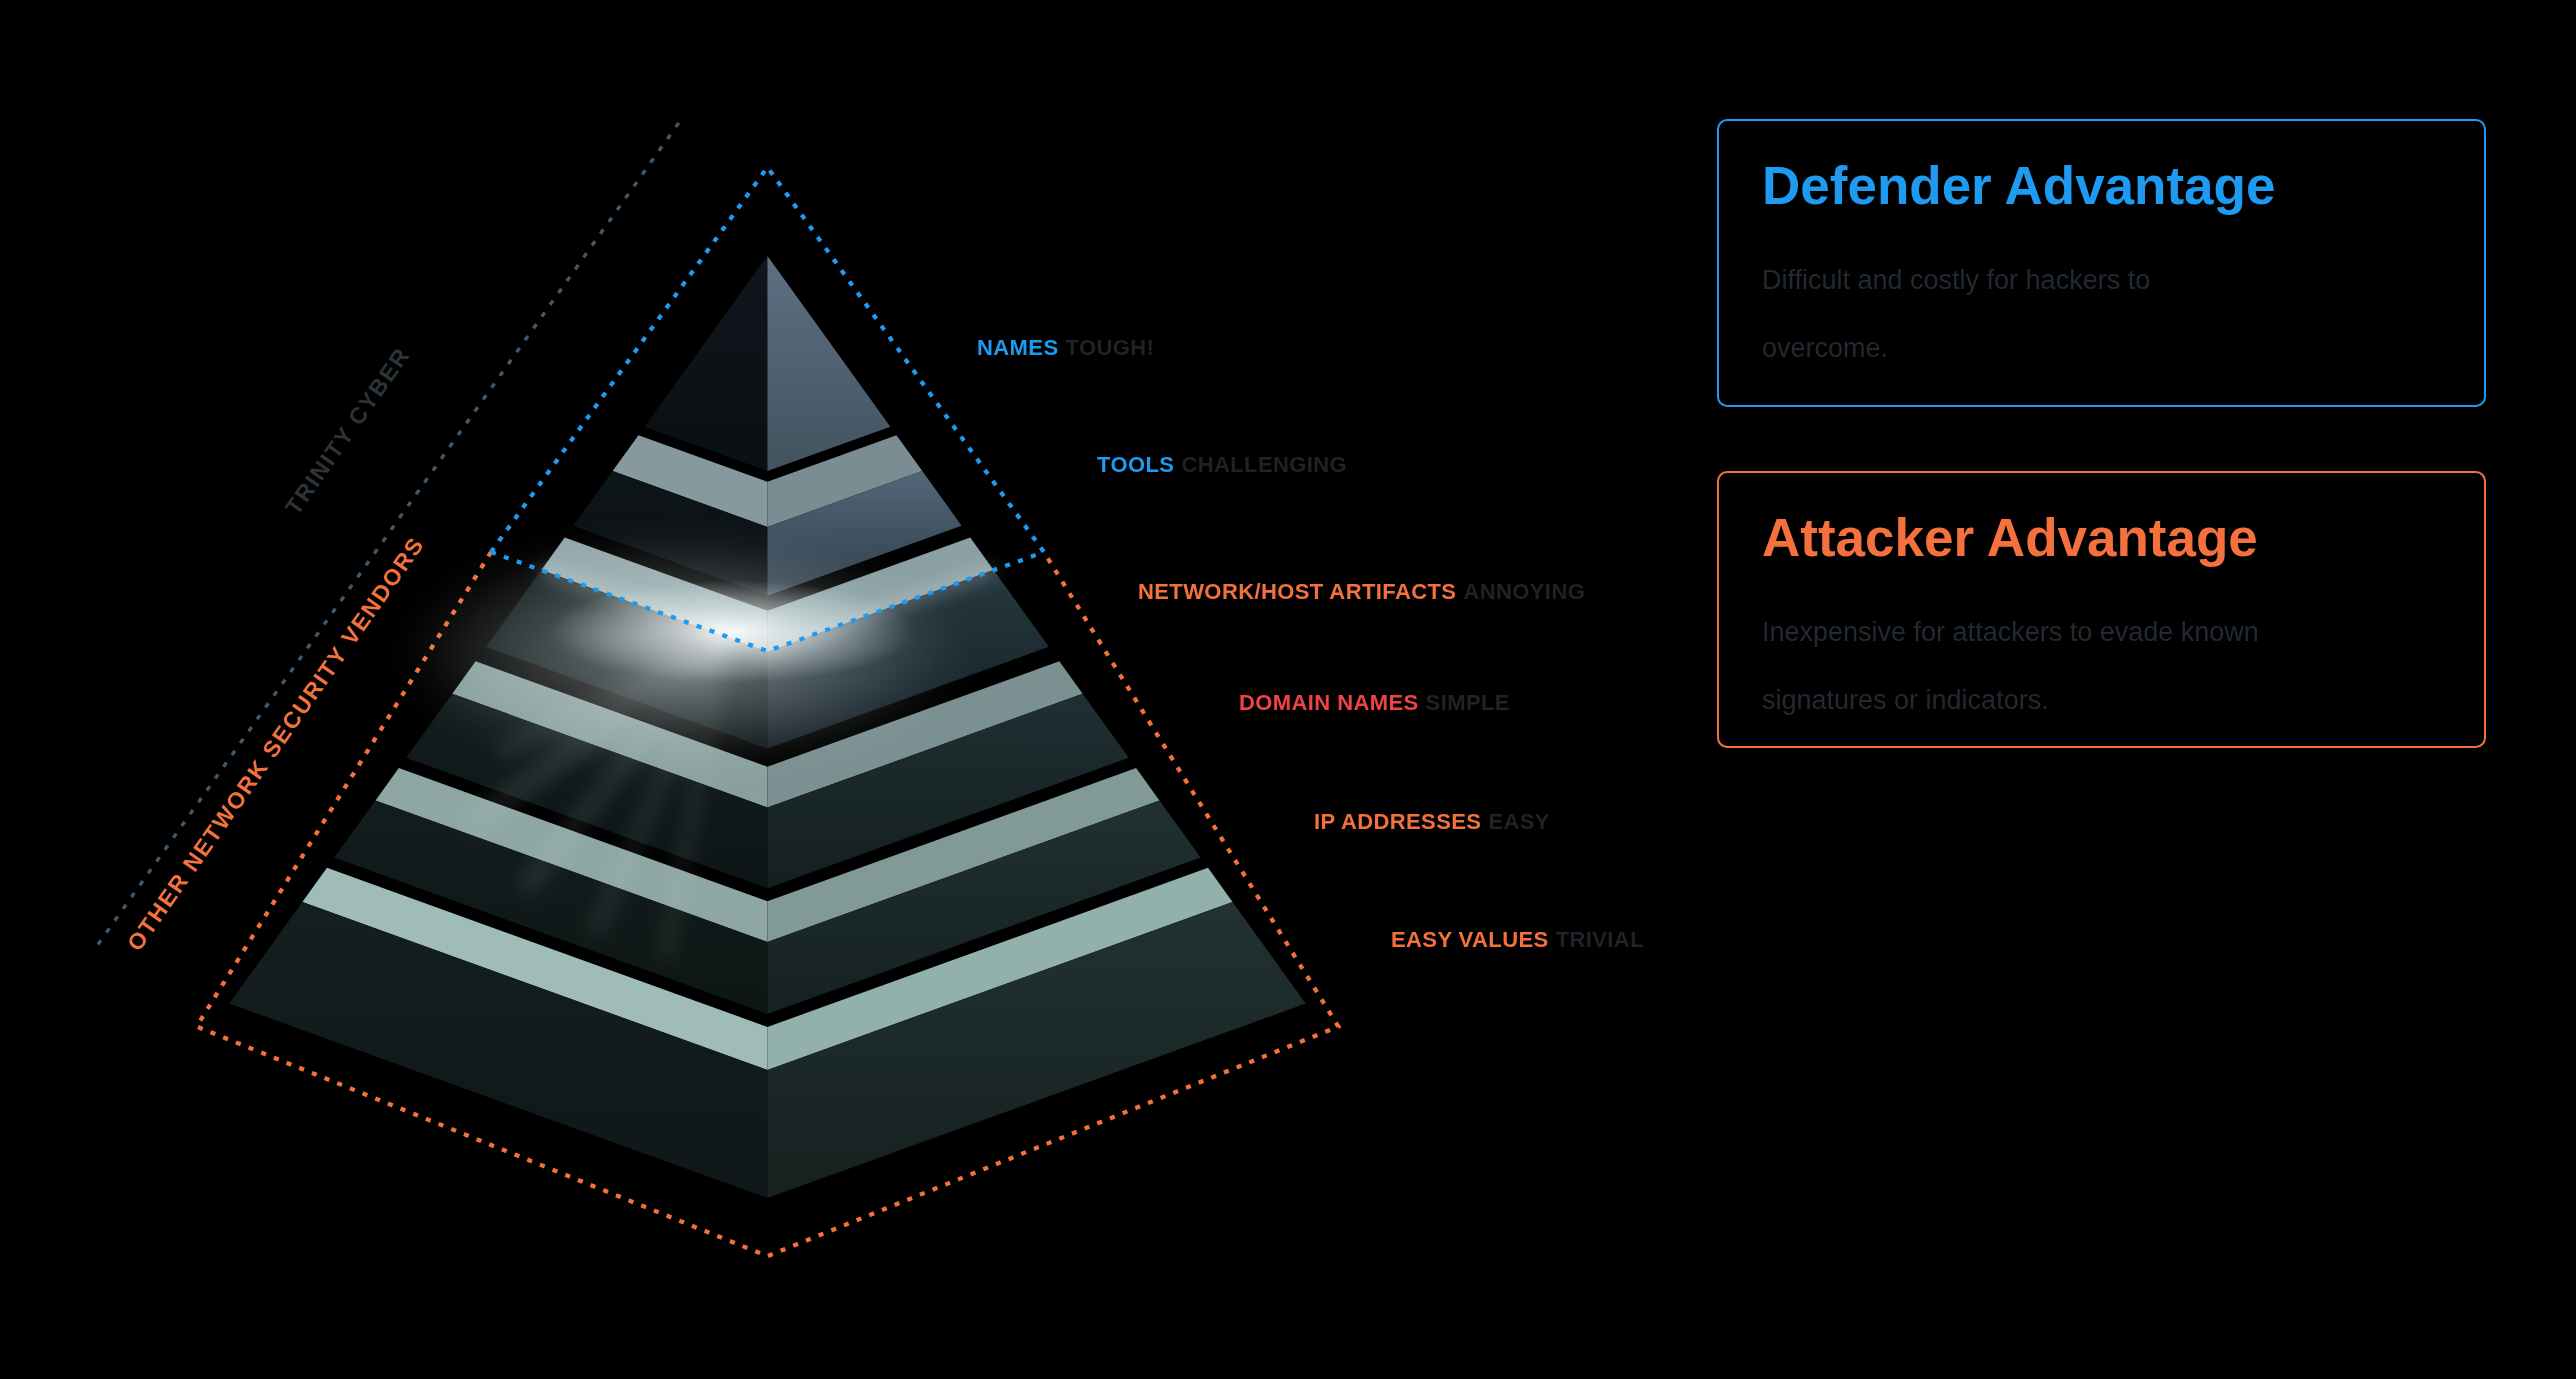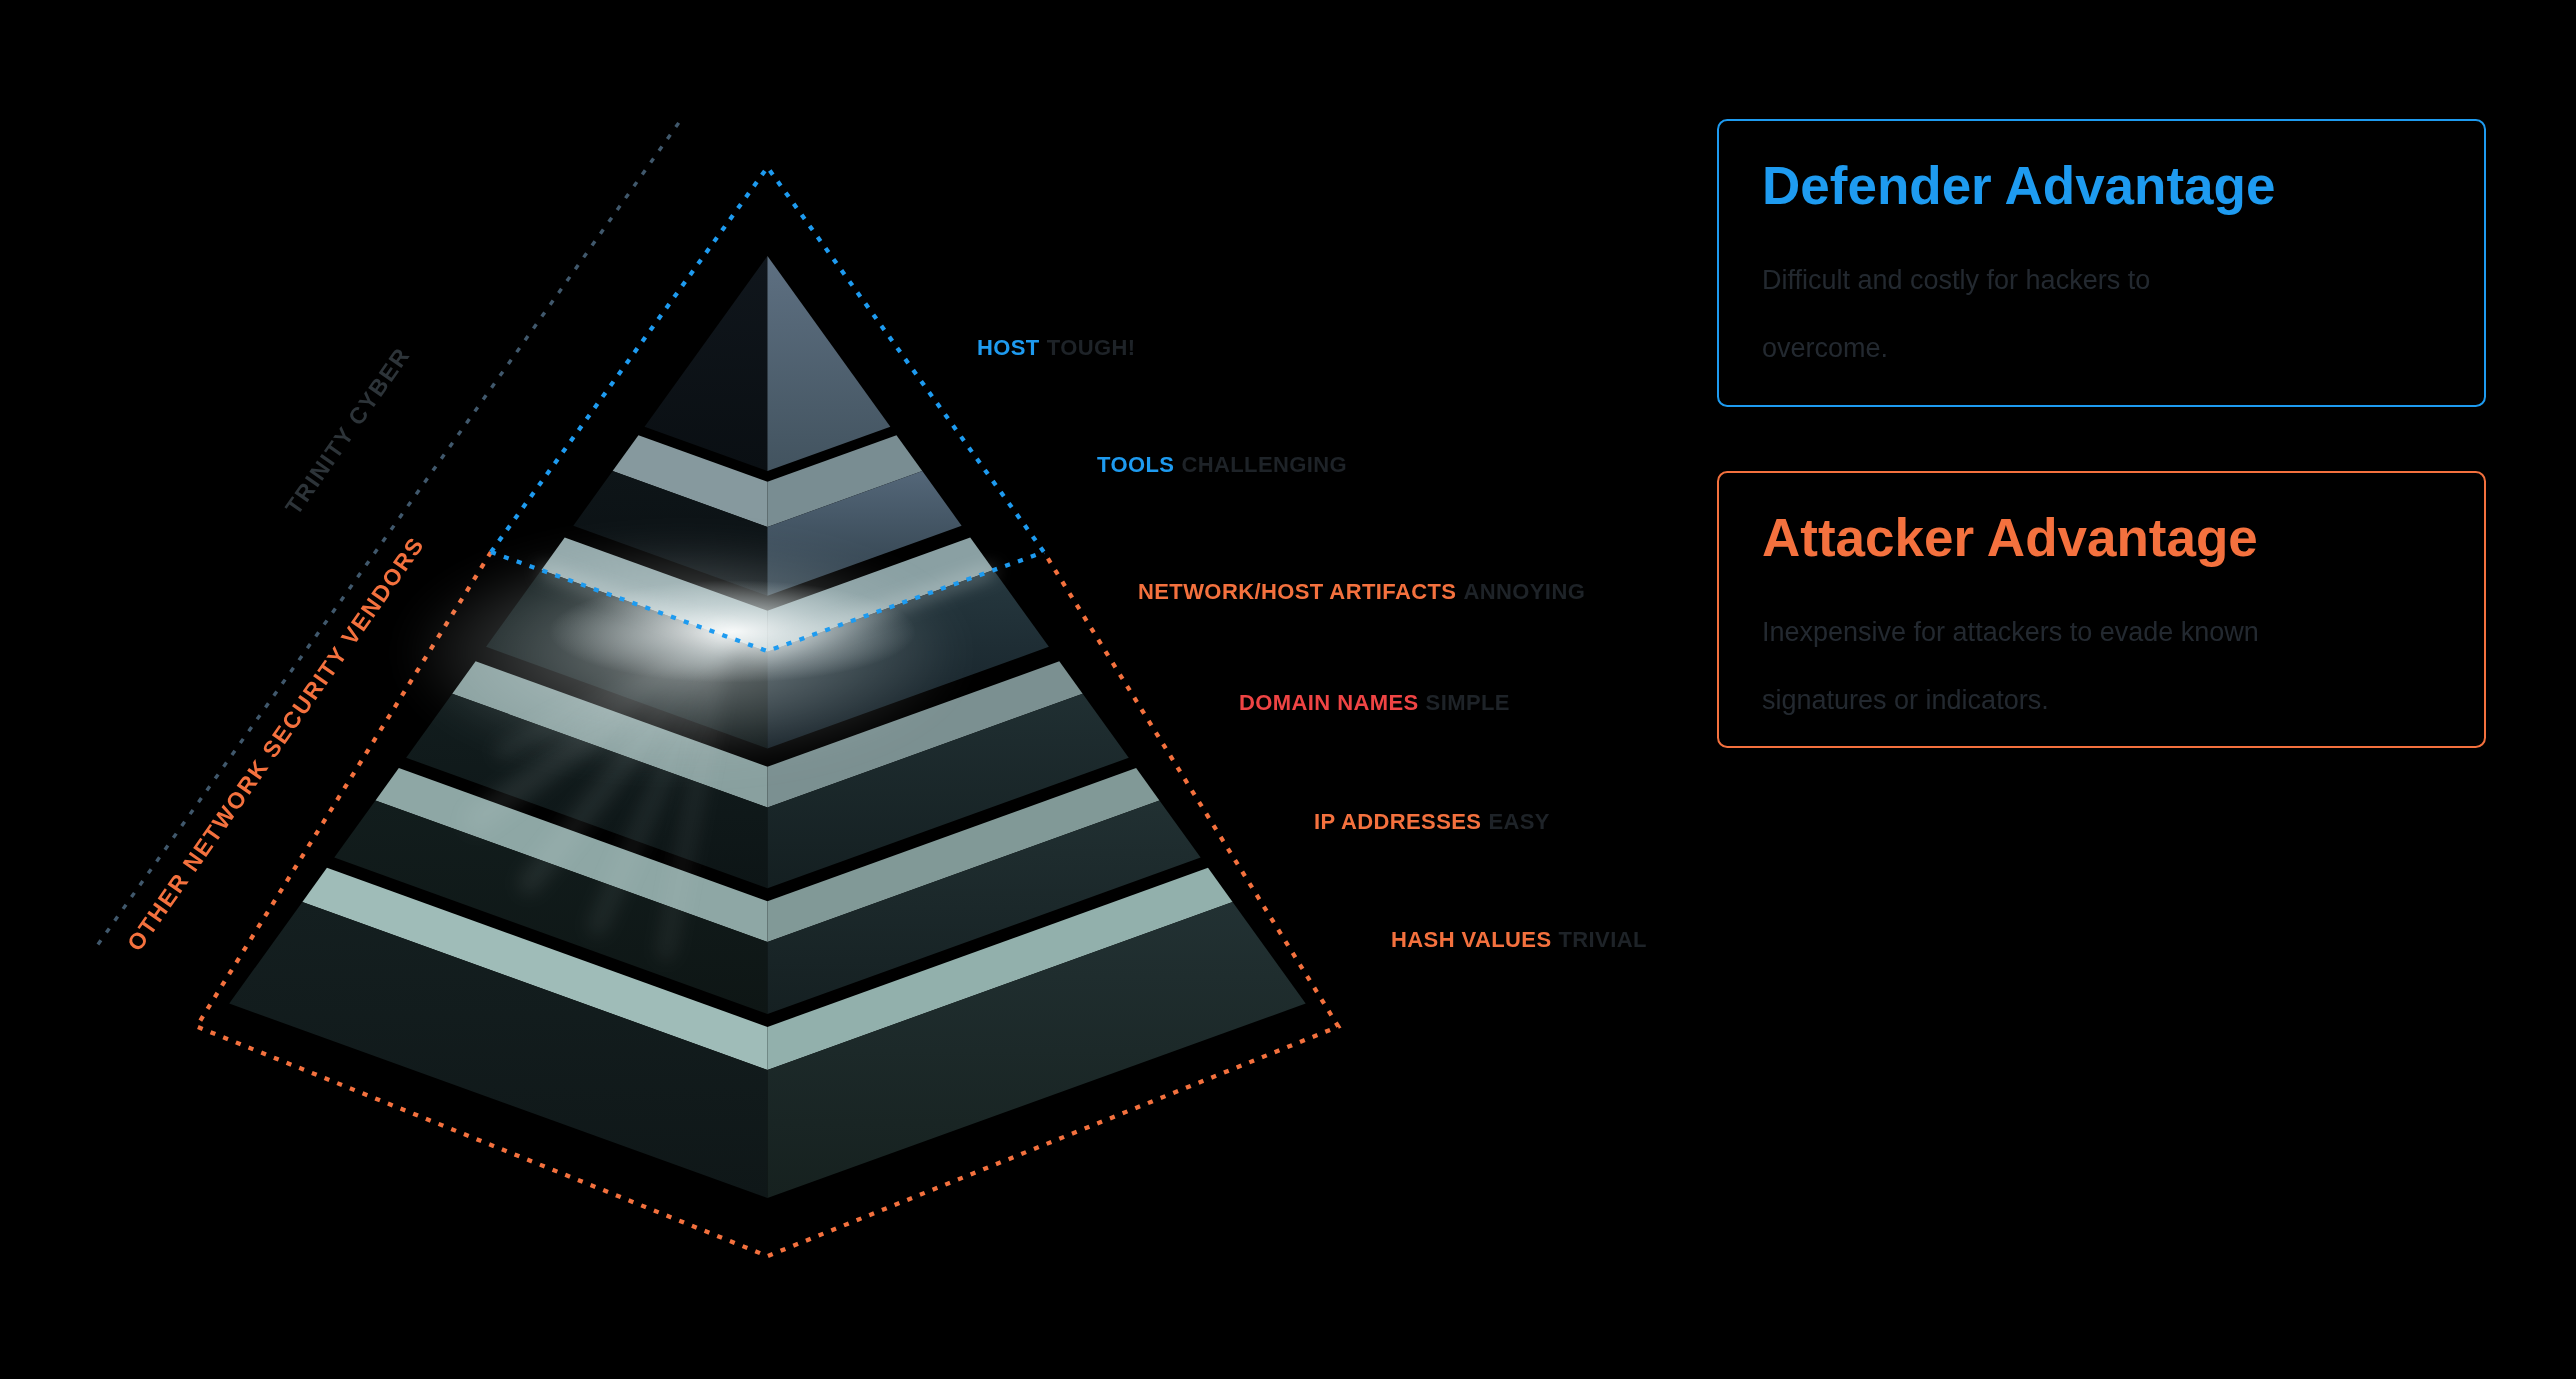--- a/index.html
+++ b/index.html
@@ -147,36 +147,36 @@
         <path d="M634,668 L899,763 L1164,668" stroke="#eef4f4" stroke-width="7" stroke-opacity="0.55" fill="none" filter="url(#blurA)"></path>
       </g>
       <path d="M575,647 L899,196 L1223,647" stroke="#1e9bf0" stroke-width="5" stroke-dasharray="6 10" fill="none"></path>
       <path d="M575,647 L899,763 L1223,647" stroke="#1e9bf0" stroke-width="5" stroke-dasharray="6 10" fill="none"></path>
     </svg>
 
   <div class="zone zone-defender" style="color: rgb(45, 52, 57);">TRINITY CYBER</div>
   <div class="zone zone-attacker" style="color: rgb(244, 113, 62);">OTHER NETWORK SECURITY VENDORS</div>
 
   <div class="tier-row row-0">
-    <span class="tier-name" style="color: rgb(30, 155, 240);">HOST</span><span class="tier-diff" style="color: rgb(30, 35, 40);">TOUGH!</span>
+    <span class="tier-name" style="color: rgb(30, 155, 240);">NAMES</span><span class="tier-diff" style="color: rgb(30, 35, 40);">TOUGH!</span>
   </div>
   <div class="tier-row row-1">
     <span class="tier-name" style="color: rgb(30, 155, 240);">TOOLS</span><span class="tier-diff" style="color: rgb(30, 35, 40);">CHALLENGING</span>
   </div>
   <div class="tier-row row-2">
     <span class="tier-name" style="color: rgb(244, 113, 62);">NETWORK/HOST ARTIFACTS</span><span class="tier-diff" style="color: rgb(30, 35, 40);">ANNOYING</span>
   </div>
   <div class="tier-row row-3">
     <span class="tier-name" style="color: #ef4444; margin-left: 12px;">DOMAIN NAMES</span><span class="tier-diff" style="color: rgb(30, 35, 40);">SIMPLE</span>
   </div>
   <div class="tier-row row-4">
     <span class="tier-name" style="color: rgb(244, 113, 62);">IP ADDRESSES</span><span class="tier-diff" style="color: rgb(30, 35, 40);">EASY</span>
   </div>
   <div class="tier-row row-5">
-    <span class="tier-name" style="color: rgb(244, 113, 62);">HASH VALUES</span><span class="tier-diff" style="color: rgb(30, 35, 40);">TRIVIAL</span>
+    <span class="tier-name" style="color: rgb(244, 113, 62);">EASY VALUES</span><span class="tier-diff" style="color: rgb(30, 35, 40);">TRIVIAL</span>
   </div>
 
   <div class="panel panel-attacker" style="border-color: rgb(244, 113, 62);">
     <h2 style="color: rgb(244, 113, 62);">Attacker Advantage</h2>
     <p style="color: rgb(35, 41, 48);">Inexpensive for attackers to evade known signatures or indicators.</p>
   </div>
   <div class="panel panel-defender" style="border-color: rgb(30, 155, 240);">
     <h2 style="color: rgb(30, 155, 240);">Defender Advantage</h2>
     <p style="color: rgb(35, 41, 48);">Difficult and costly for hackers to overcome.</p>
   </div>

